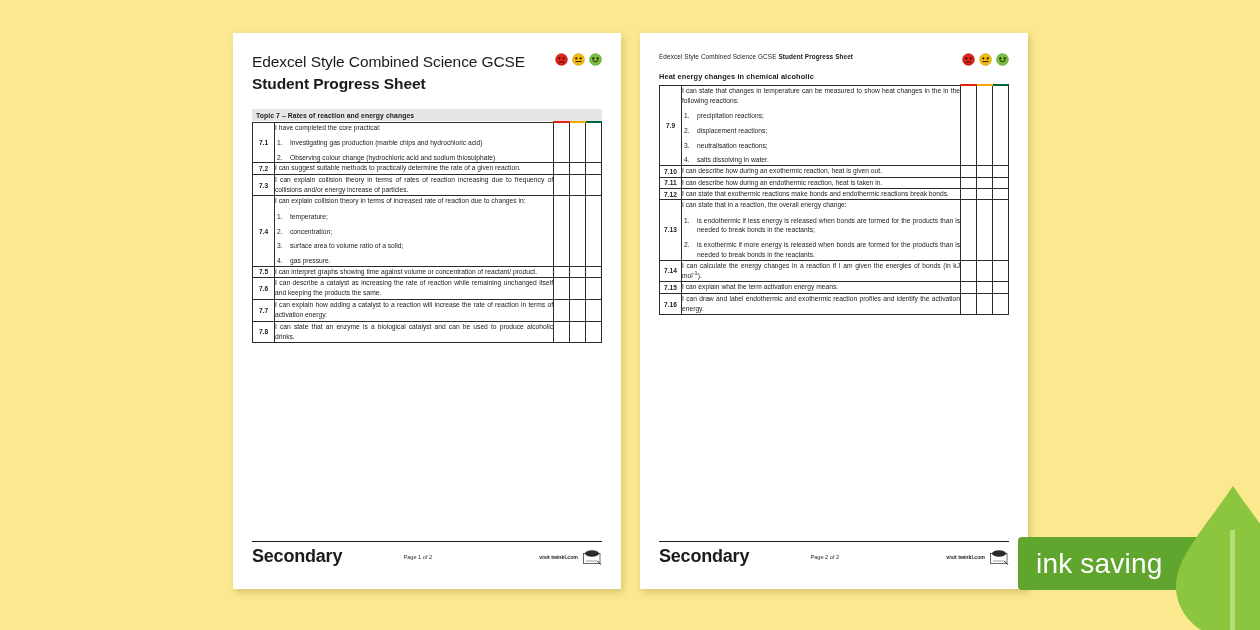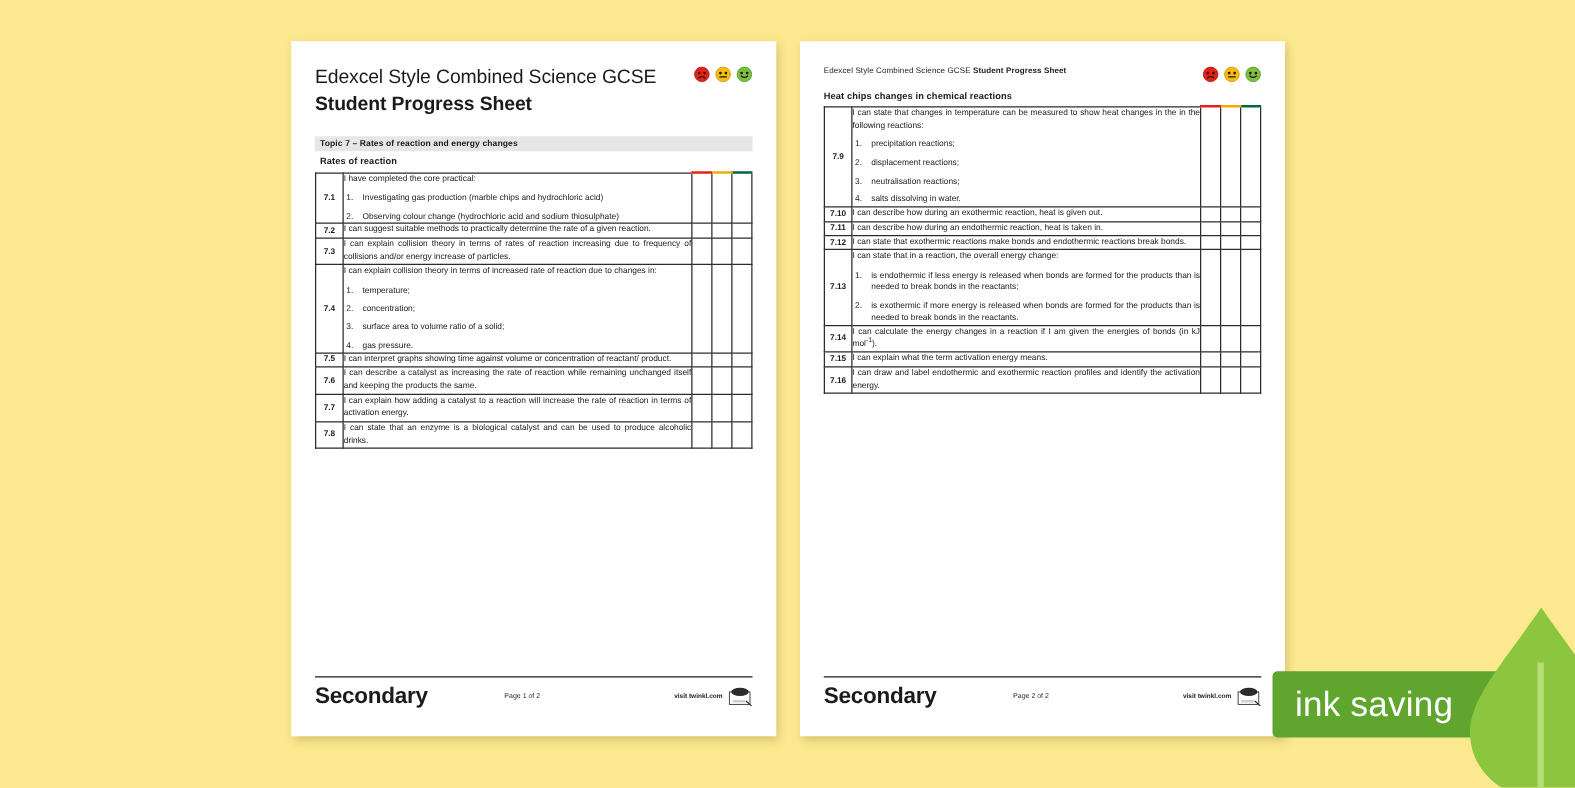--- a/index.html
+++ b/index.html
@@ -242,21 +242,20 @@
           <circle cx="10" cy="10" r="9" fill="#7ac143" stroke="#4e9a1f" stroke-width="1"></circle>
           <circle cx="6.6" cy="8.4" r="1.7" fill="#2b1200"></circle>
             <circle cx="13.4" cy="8.4" r="1.7" fill="#2b1200"></circle>
           <path d="M6 12 Q10 15.4 14 12" stroke="#2b1200" stroke-width="1.5" fill="none" stroke-linecap="round"></path>
         </svg>
       </div>
     </div>
 
     <div style="margin-top:14px;">
       <div class="topic-banner">Topic 7 – Rates of reaction and energy changes</div>
-      <div class="section-title">Rates of reaction</div>
     </div>
 
     <div class="grid-wrap">
       <table class="grid">
         <tbody>
             <tr>
           <td class="code">7.1</td>
           <td class="stmt">
             <span class="stmt-lead">I have completed the core practical:</span>
             <ol class="sub">
@@ -371,21 +370,21 @@
         </svg>
         <svg class="smiley" viewBox="0 0 20 20">
           <circle cx="10" cy="10" r="9" fill="#7ac143" stroke="#4e9a1f" stroke-width="1"></circle>
           <circle cx="6.6" cy="8.4" r="1.7" fill="#2b1200"></circle>
             <circle cx="13.4" cy="8.4" r="1.7" fill="#2b1200"></circle>
           <path d="M6 12 Q10 15.4 14 12" stroke="#2b1200" stroke-width="1.5" fill="none" stroke-linecap="round"></path>
         </svg>
       </div>
     </div>
 
-    <div class="p2-sub">Heat chips changes in chemical reactions</div>
+    <div class="p2-sub">Heat energy changes in chemical alcoholic</div>
 
     <div class="grid-wrap" style="margin-top:3px;">
       <table class="grid">
         <tbody>
             <tr>
           <td class="code">7.9</td>
           <td class="stmt">
             <span class="stmt-lead">I can state that changes in temperature can be measured to show heat changes in the in the following reactions:</span>
             <ol class="sub">
               <li>precipitation reactions;</li>

